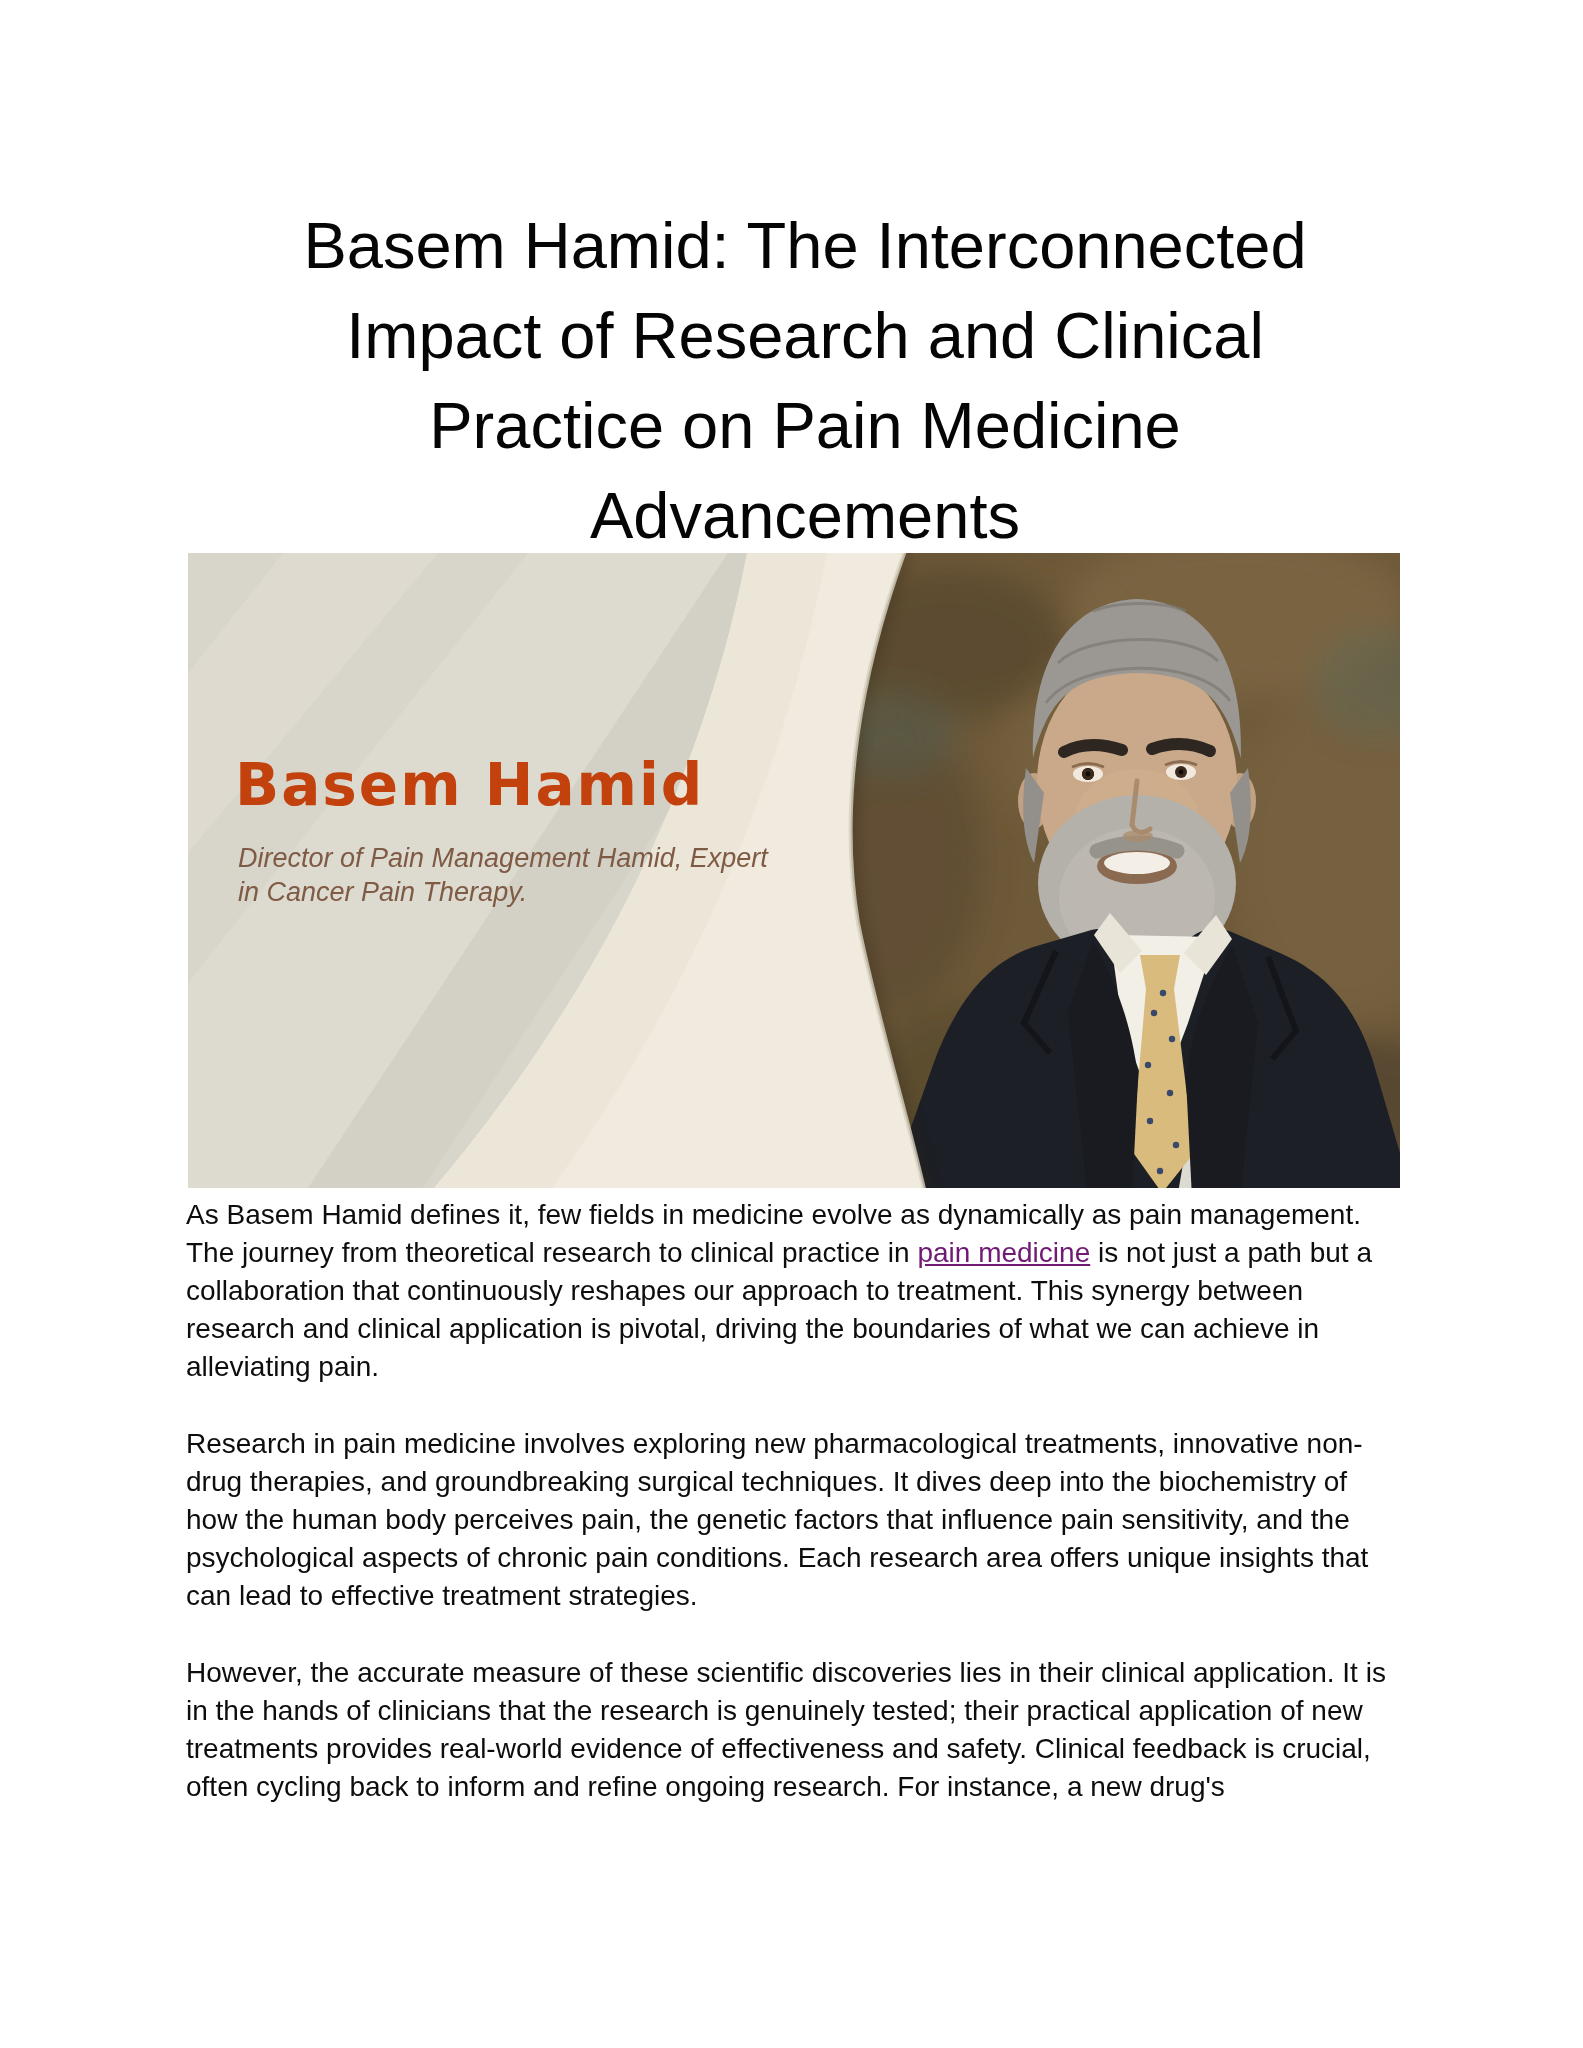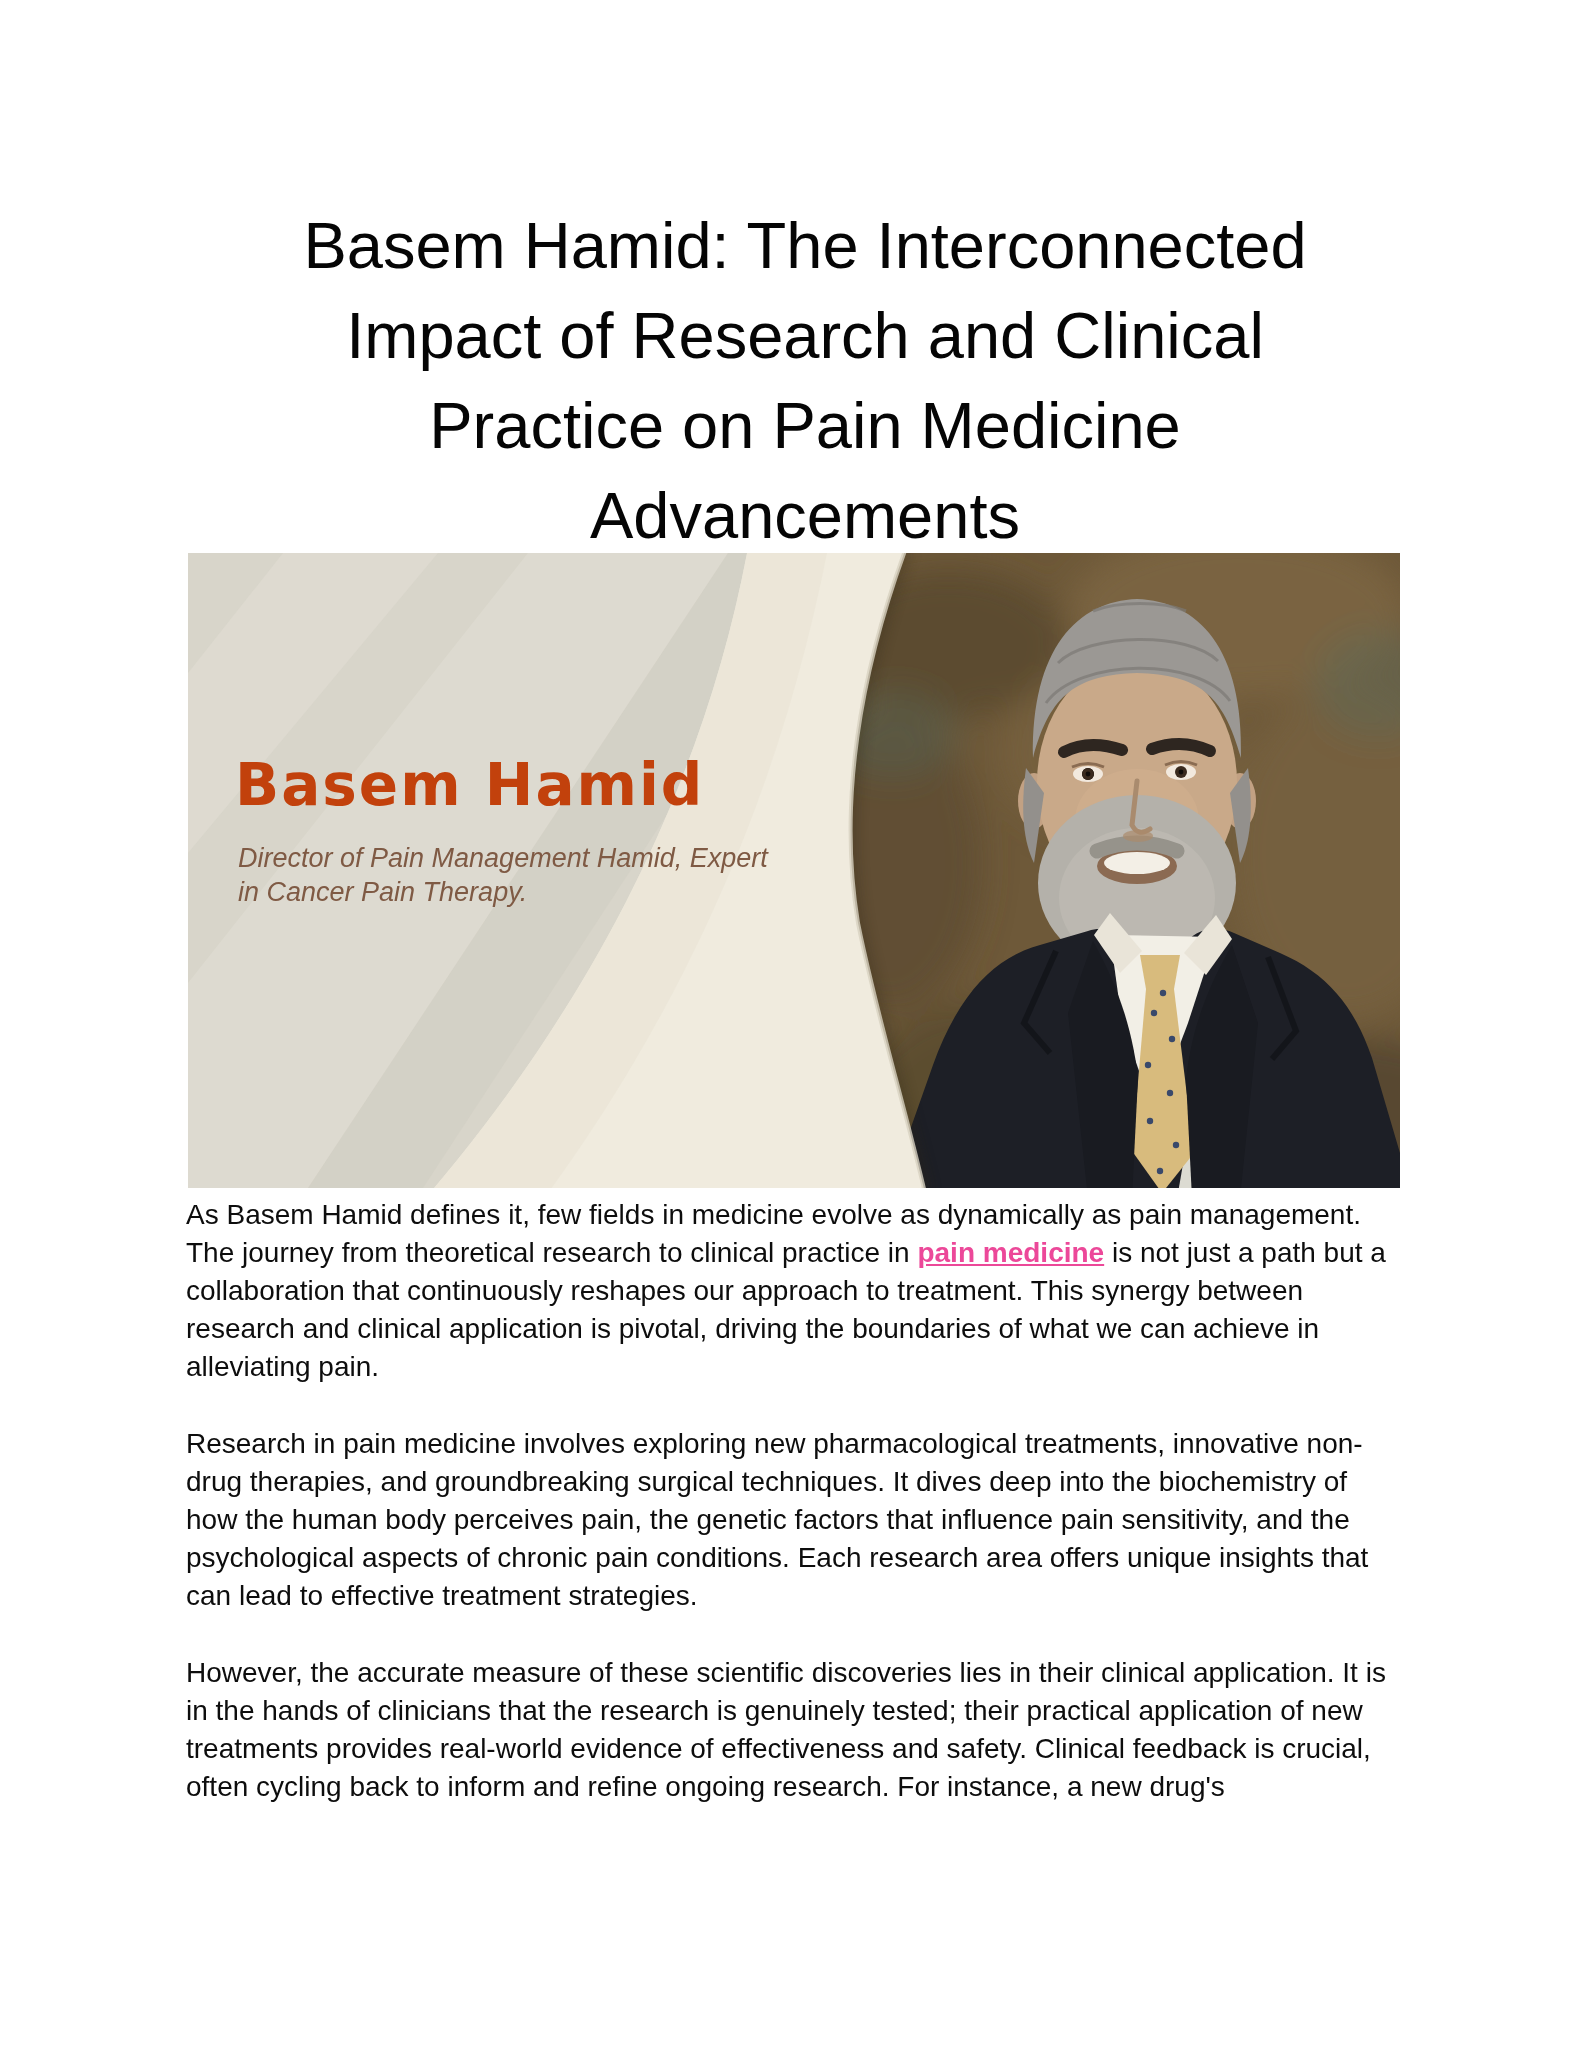--- a/index.html
+++ b/index.html
@@ -52,22 +52,22 @@
   .article{
     position:absolute;
     left:186px;top:1196px;
     width:1218px;
     font-size:28px;
     line-height:38px;
     color:#0d0d0d;
   }
   .article p{margin:0 0 39px 0;}
   .doclink{
-    color:#ec4899;
-    font-weight:700;
+    color:#701a75;
+    font-weight:400;
     text-decoration:underline;
   }
 </style>
 </head>
 <body>
 
 <div class="page">
 
   <h1 class="doc-title">Basem Hamid: The Interconnected
 Impact of Research and Clinical

